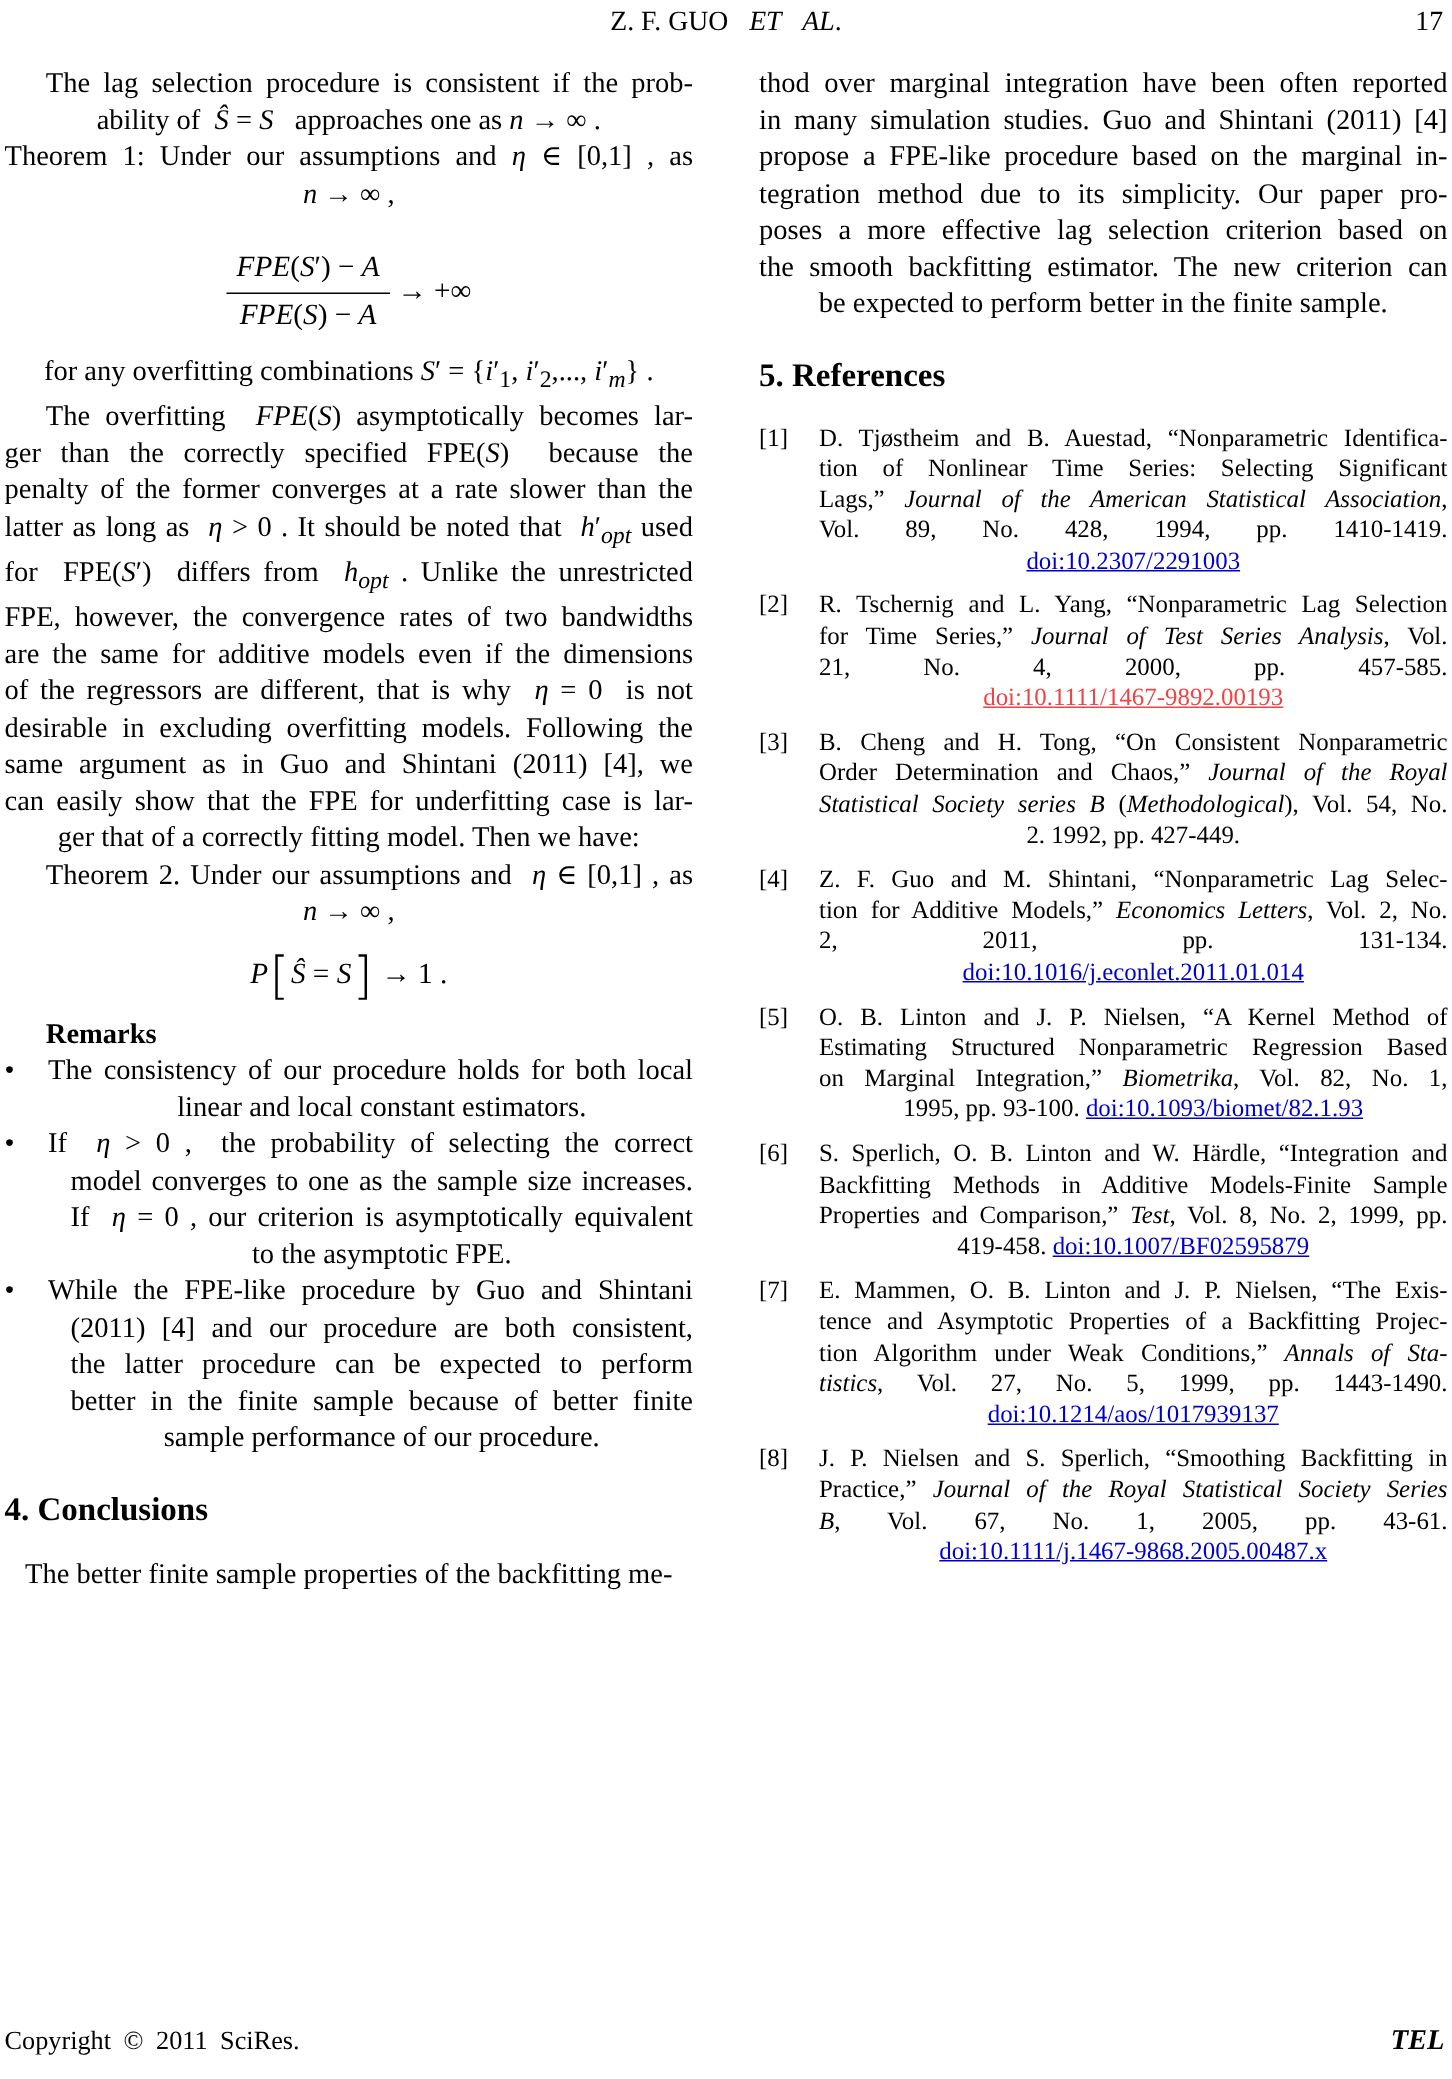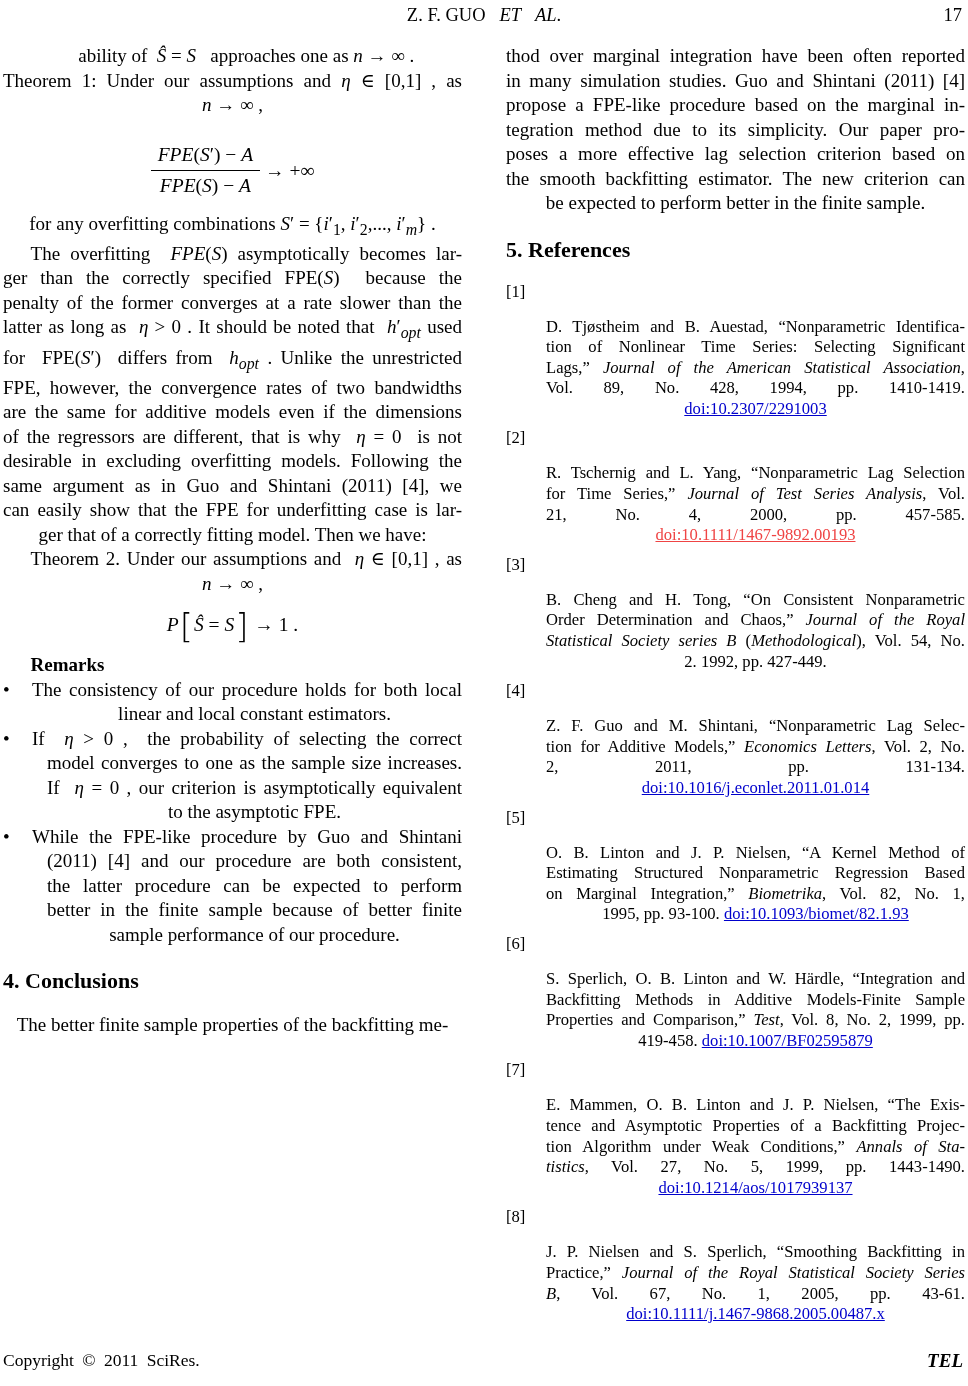--- a/index.html
+++ b/index.html
@@ -34,41 +34,42 @@
   .marker { width:29px; flex:none; }
   .btext { flex:1; }
   .btext > div { padding-left:15px; text-indent:-15px; }
   .btext > .ll { text-indent:0; }
   
   .secheading { font-weight:bold; font-size:22px; line-height:26px; margin:21px 0 19px; }
   
   .refs { margin-top:3px; }
   .ref { display:flex; margin-bottom:9px; font-size:16.6px; line-height:20.6px; }
   .refnum { width:40px; flex:none; }
-  .reftext { flex:1;margin-top:35px; }
+  .reftext { flex:1; }
   .doi { color:#0000cc; text-decoration:underline; cursor:pointer; }
   
   .footer { position:absolute; bottom:12px; left:0; width:100%; height:24px; font-size:17.5px; }
   .copyright { position:absolute; left:3px; word-spacing:4px; }
   .journal-abbrev { position:absolute; right:5px; font-weight:bold; font-style:italic; font-size:19px; }
 </style>
 </head>
 <body>
 
 <div class="page">
 
   <div class="header">
     <div class="running-head">Z. F. GUO&nbsp;&nbsp; <i>ET</i>&nbsp;&nbsp; <i>AL</i>.</div>
     <div class="pageno">17</div>
   </div>
 
   <div class="cols">
 
     <div class="col">
       <div class="para indent">
+          <div class="jl">The lag selection procedure is consistent if the prob-</div>
           <div class="ll">ability of &nbsp;<i>Ŝ</i> = <i>S</i>&nbsp;&nbsp; approaches one as <i>n</i> → ∞ .</div>
         </div>
       <div class="para">
           <div class="jl">Theorem 1: Under our assumptions and <i>η</i> ∈ [0,1] , as</div>
           <div class="ll"><i>n</i> → ∞ ,</div>
         </div>
 
       <div class="formula">
         <span class="frac"><span class="num"><i>FPE</i>(<i>S</i>′) − <i>A</i></span><span class="den"><i>FPE</i>(<i>S</i>) − <i>A</i></span></span>
         <span class="ftail">→ +∞</span>

